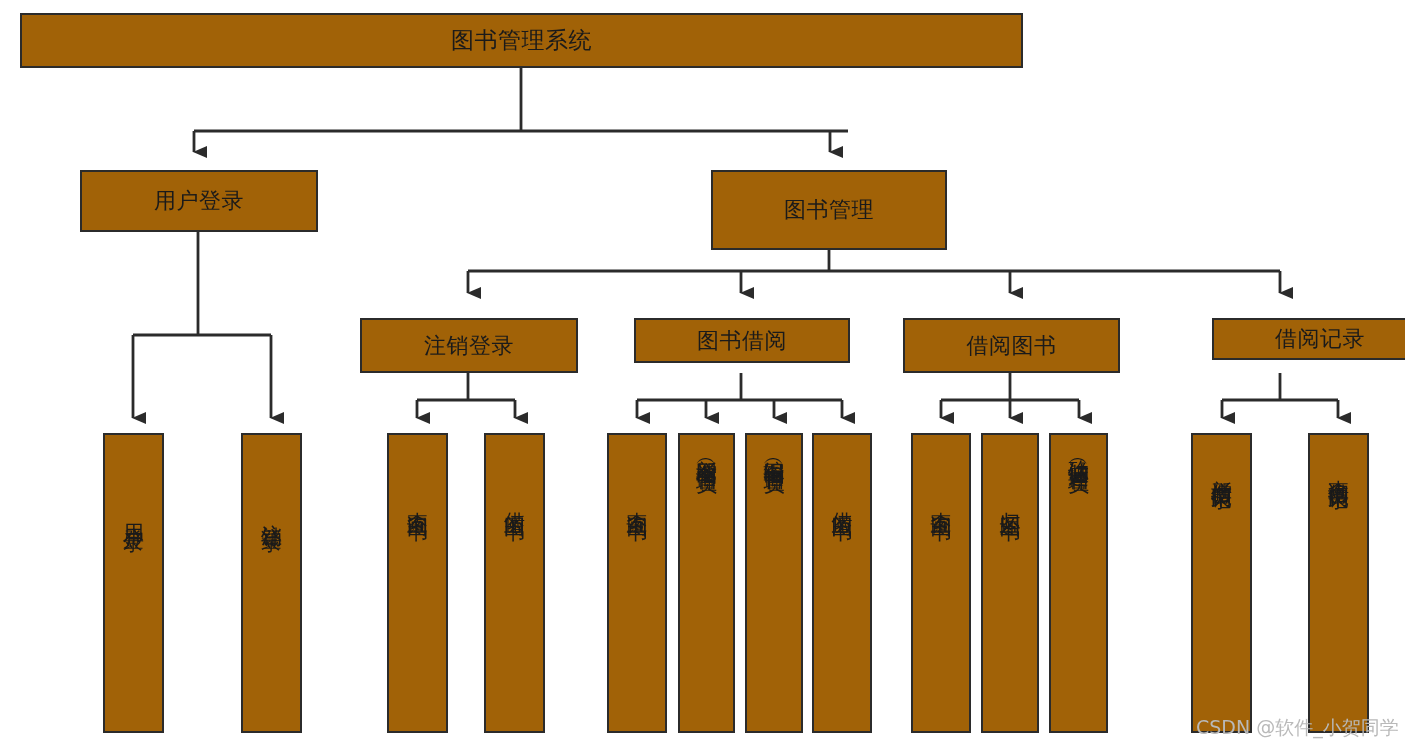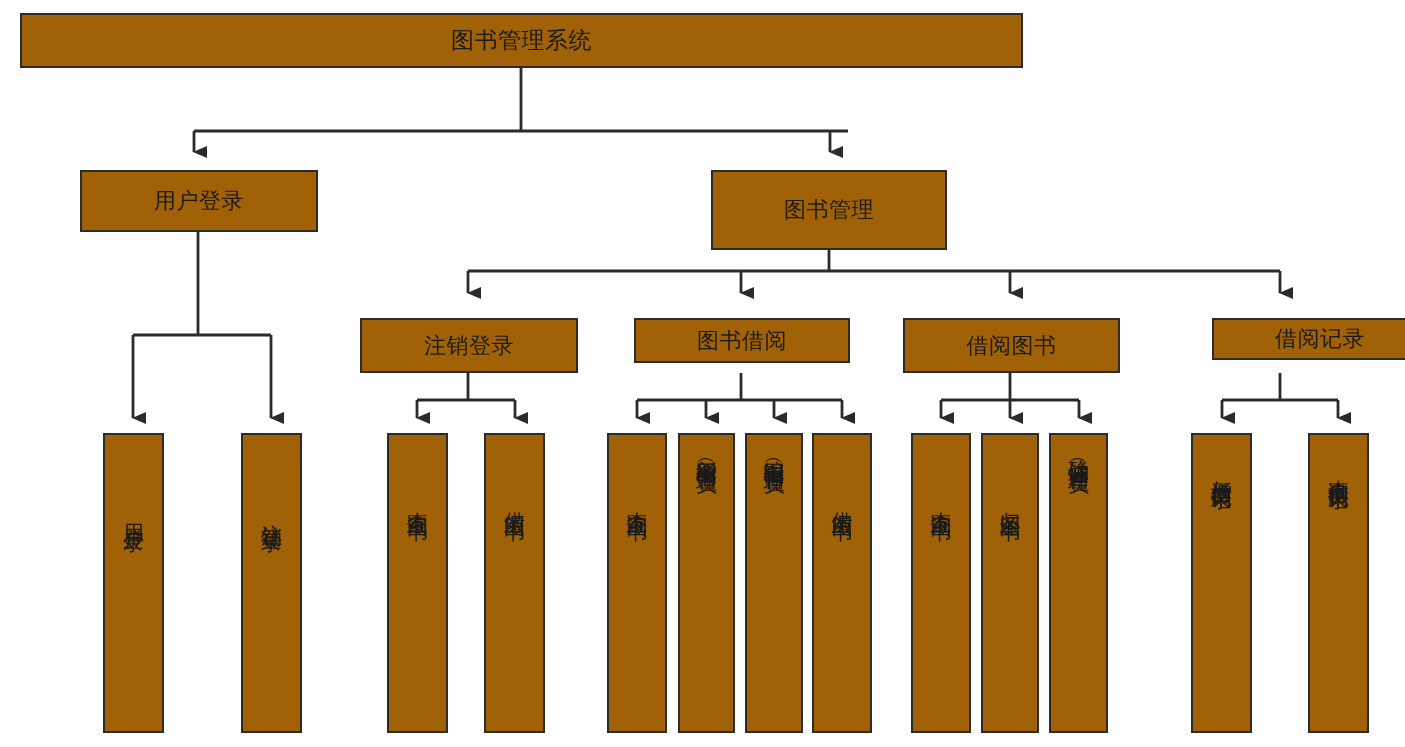--- a/index.html
+++ b/index.html
@@ -197,14 +197,17 @@
   </div>
 
   <div class="node vert tall-text" style="left:1191px; top:433px; width:61px; height:300px; padding-top:28px;">
     <span class="node-label">新增借阅记录</span>
   </div>
 
   <div class="node vert tall-text" style="left:1308px; top:433px; width:61px; height:300px; padding-top:28px;">
     <span class="node-label">查询借阅记录</span>
   </div>
 
+  <div class="watermark" style="left:1196px; top:715px;">
+    <span>CSDN @软件_小贺同学</span>
+  </div>
 
 </div>
 
 </body></html>

